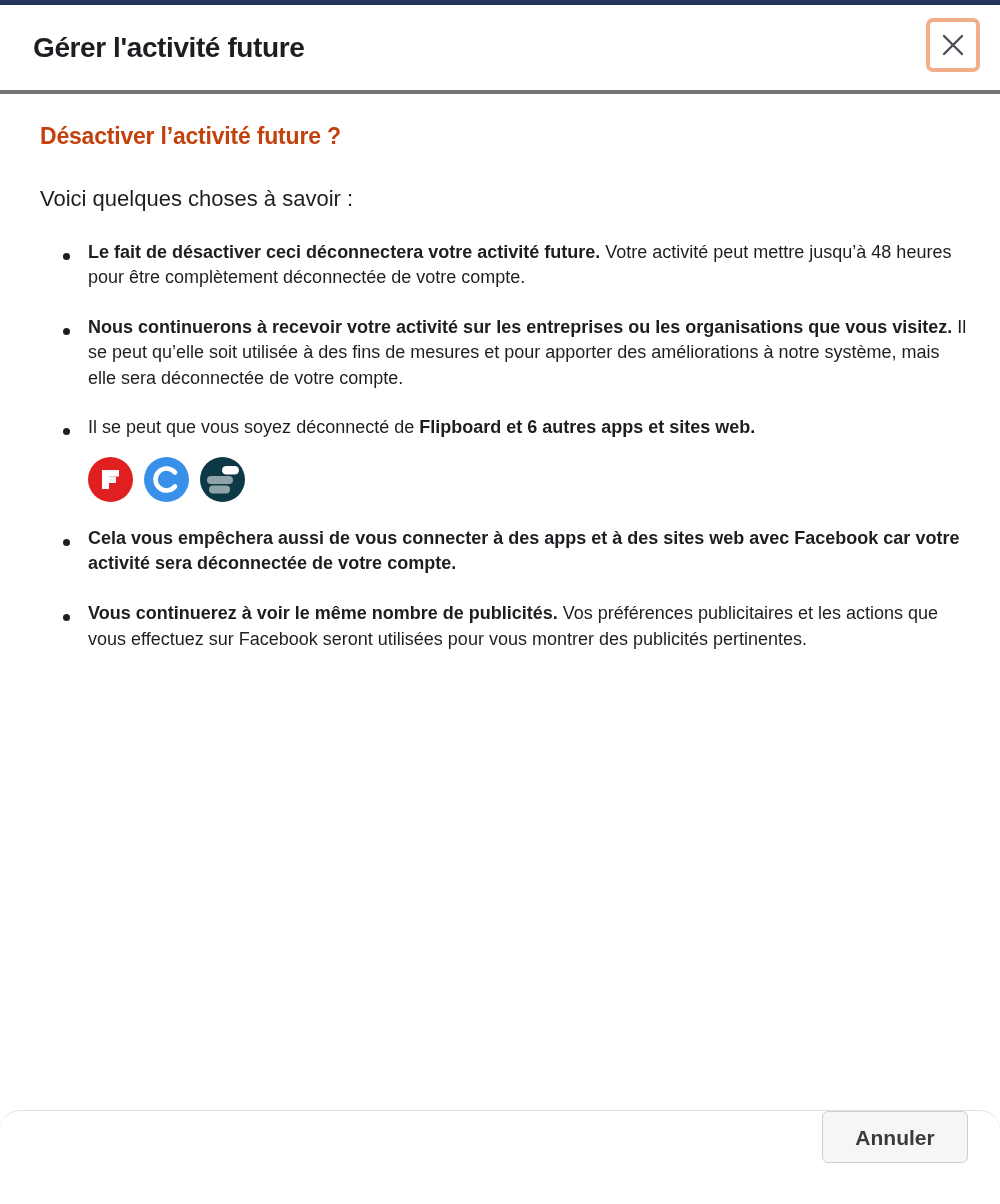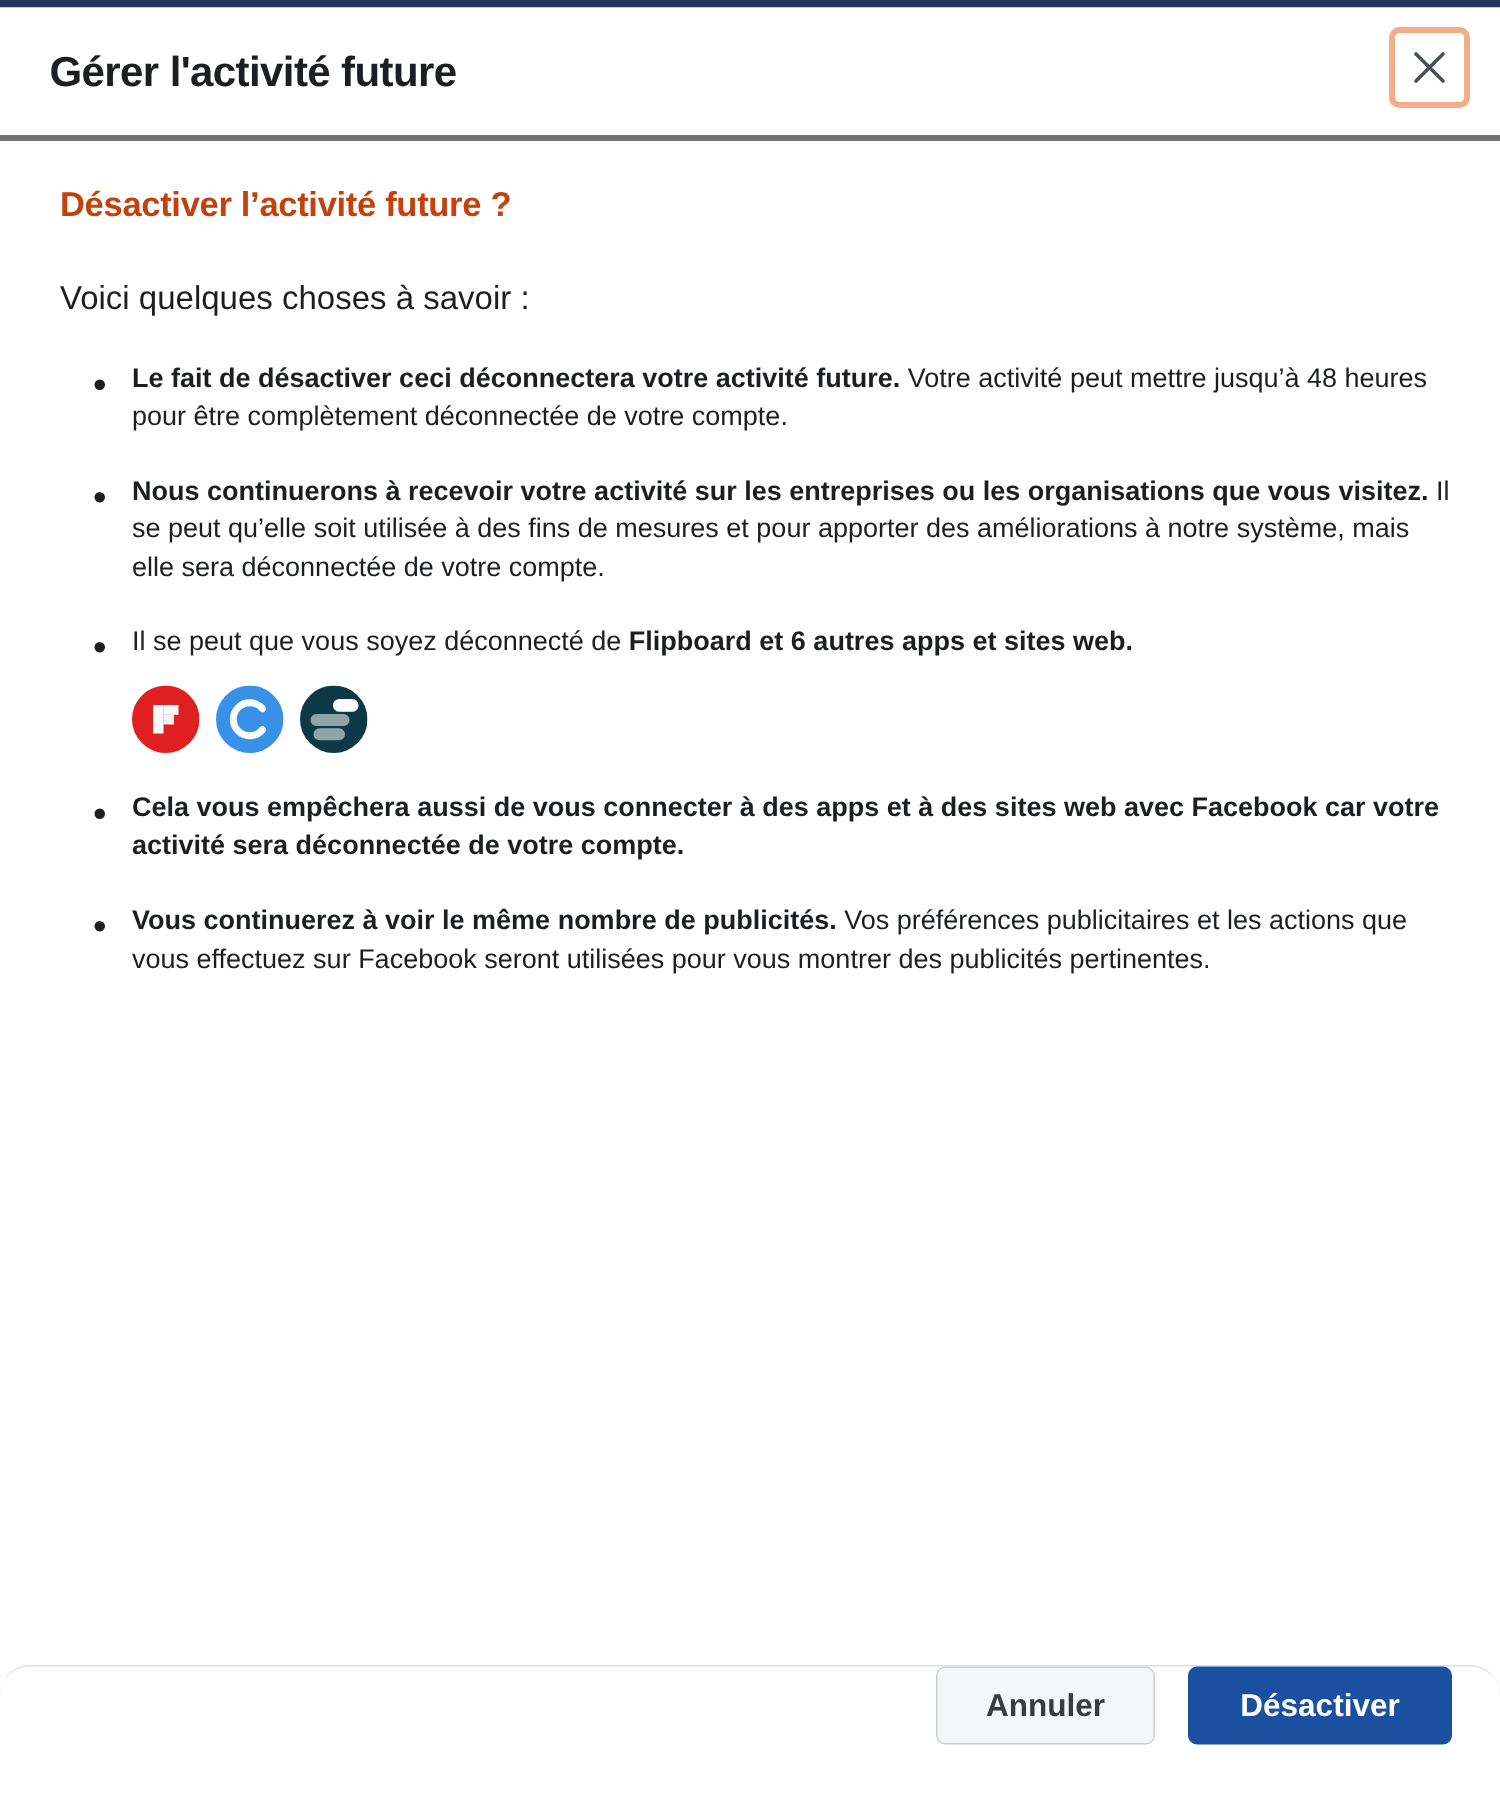--- a/index.html
+++ b/index.html
@@ -247,16 +247,15 @@
 
       <li>
         <b>Vous continuerez à voir le même nombre de publicités.</b><span> Vos préférences publicitaires et les actions que vous effectuez sur Facebook seront utilisées pour vous montrer des publicités pertinentes.</span>
       </li>
 
     </ul>
   </div>
 
   <div class="dialog-footer">
     <button class="btn btn-secondary">Annuler</button>
-    <button class="btn btn-primary">Désactiver</button>
   </div>
 
 </div>
 
 </body></html>

